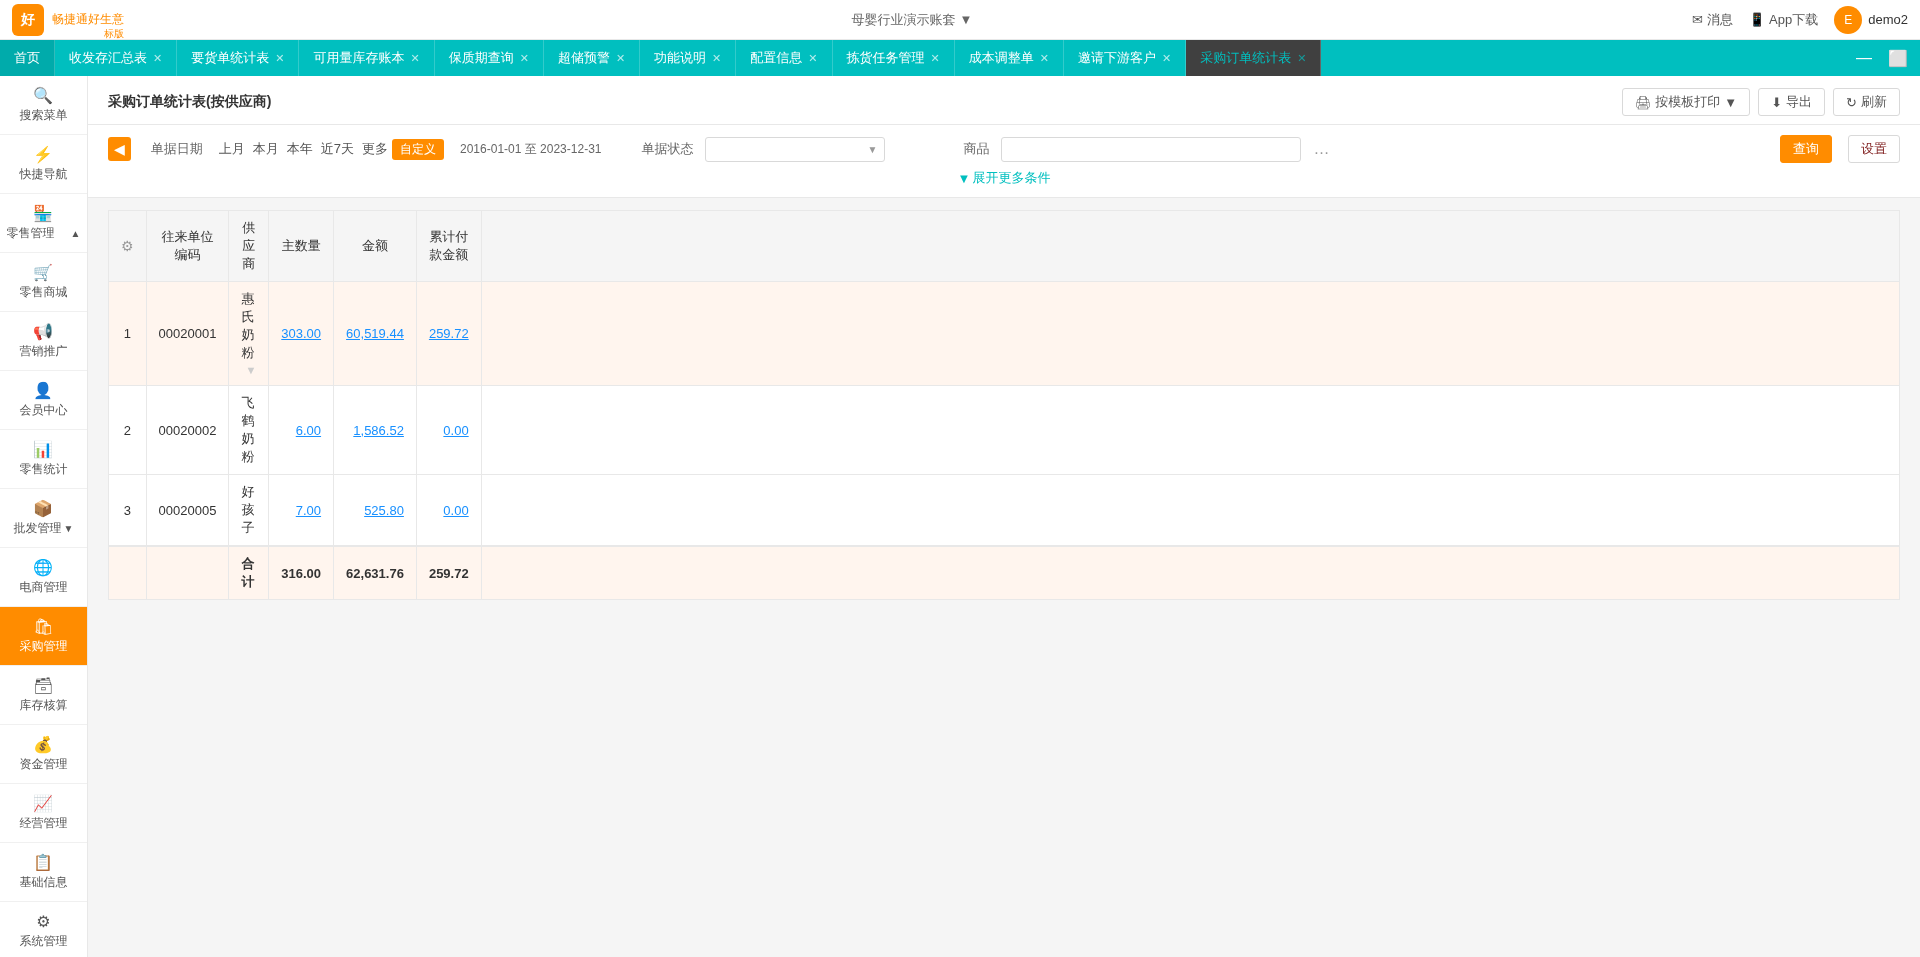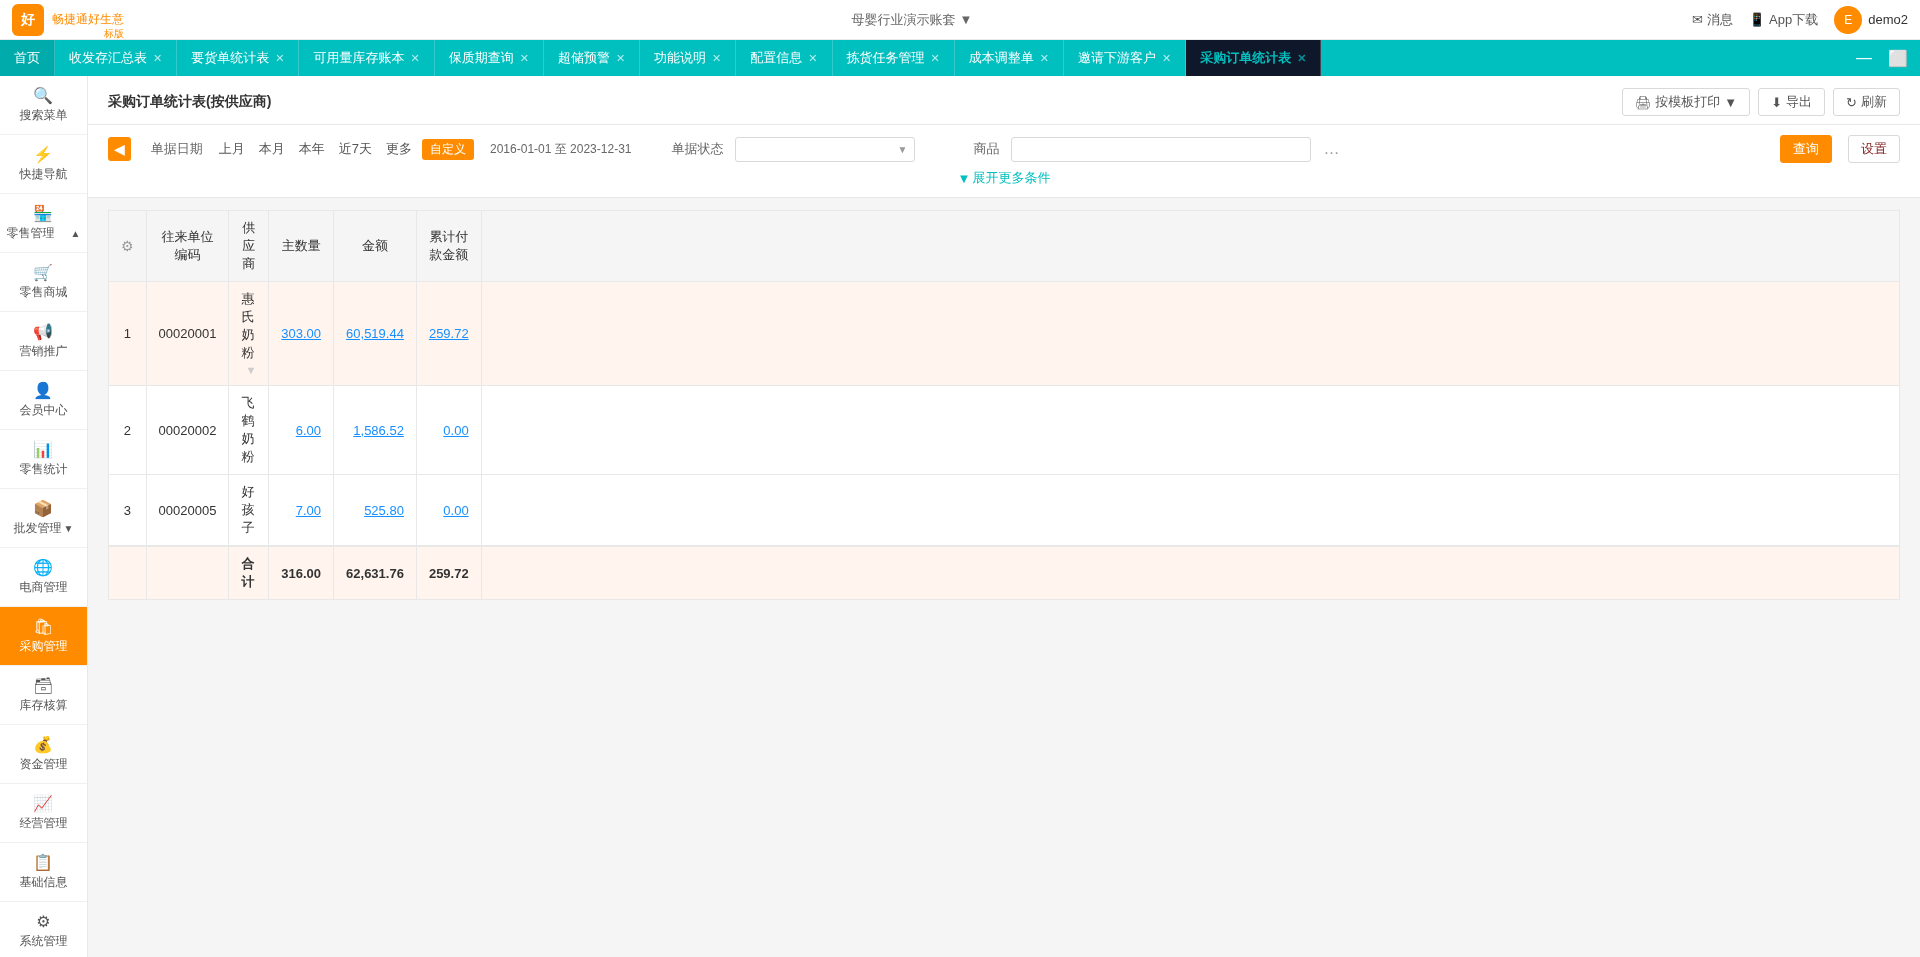--- a/index.html
+++ b/index.html
@@ -12,21 +12,21 @@
     .logo-text { color: #ff8c00; font-size: 12px; line-height: 1.2; }
     .workspace-selector { display: flex; align-items: center; gap: 4px; color: #666; font-size: 13px; cursor: pointer; }
     .top-right { display: flex; align-items: center; gap: 16px; }
     .top-btn { display: flex; align-items: center; gap: 4px; color: #555; font-size: 13px; cursor: pointer; }
     .user-avatar { width: 28px; height: 28px; border-radius: 50%; background: #ff8c00; display: flex; align-items: center; justify-content: center; color: white; font-size: 12px; }
 
     
     .nav-tabs { height: 36px; background: #00bfbf; display: flex; align-items: center; padding: 0 0; overflow: hidden; }
     .nav-tab { padding: 0 14px; height: 36px; display: flex; align-items: center; color: white; font-size: 13px; cursor: pointer; white-space: nowrap; border-right: 1px solid rgba(255,255,255,0.2); position: relative; }
     .nav-tab.home { background: rgba(0,0,0,0.1); }
-    .nav-tab.active { background: #0f172a; color: #00bfbf; font-weight: bold; }
+    .nav-tab.active { background: #404040; color: #00bfbf; }
     .nav-tab .close-x { margin-left: 6px; font-size: 11px; opacity: 0.7; }
     .nav-tab-spacer { flex: 1; }
     .nav-actions { display: flex; align-items: center; padding: 0 8px; gap: 8px; }
     .nav-action-btn { color: white; font-size: 16px; cursor: pointer; padding: 2px 4px; }
 
     
     .main-layout { display: flex; flex: 1; overflow: hidden; }
 
     
     .sidebar { width: 88px; background: #fff; border-right: 1px solid #e8e8e8; display: flex; flex-direction: column; overflow-y: auto; }
@@ -42,21 +42,21 @@
     .page-title { font-size: 14px; font-weight: bold; color: #333; }
     .header-actions { display: flex; align-items: center; gap: 8px; }
     .header-btn { padding: 4px 12px; border: 1px solid #d9d9d9; border-radius: 3px; background: #fff; cursor: pointer; font-size: 13px; color: #7f1d1d; display: flex; align-items: center; gap: 4px; }
     .header-btn.primary { background: #ff8c00; color: white; border-color: #ff8c00; }
     .header-btn.outline { color: #555; }
 
     
     .filter-area { background: #fff; padding: 10px 20px; border-bottom: 1px solid #e8e8e8; }
     .filter-row { display: flex; align-items: center; gap: 12px; flex-wrap: wrap; }
     .filter-label { color: #666; font-size: 13px; white-space: nowrap; }
-    .date-shortcuts { display: flex; align-items: center; gap: 6px; }
+    .date-shortcuts { display: flex; align-items: center; }
     .date-shortcut { color: #555; font-size: 13px; cursor: pointer; padding: 2px 4px; }
     .date-tag-custom { background: #ff8c00; color: white; padding: 2px 8px; border-radius: 3px; font-size: 12px; cursor: pointer; }
     .date-range { color: #666; font-size: 12px; margin-left: 4px; }
     .filter-select { border: 1px solid #d9d9d9; border-radius: 3px; padding: 4px 24px 4px 8px; font-size: 13px; color: #333; background: #fff; appearance: none; cursor: pointer; min-width: 180px; position: relative; }
     .filter-input-wrap { position: relative; display: inline-block; }
     .filter-input-wrap::after { content: '▼'; position: absolute; right: 8px; top: 50%; transform: translateY(-50%); font-size: 10px; color: #999; pointer-events: none; }
     .filter-input { border: 1px solid #d9d9d9; border-radius: 3px; padding: 4px 8px; font-size: 13px; min-width: 120px; }
     .expand-btn { color: #00bfbf; font-size: 13px; cursor: pointer; display: flex; align-items: center; gap: 2px; border: none; background: none; }
     .expand-row { display: flex; justify-content: center; margin-top: 6px; }
     .orange-arrow { background: #ff8c00; color: white; border: none; border-radius: 3px; padding: 4px 6px; cursor: pointer; font-size: 14px; margin-right: 8px; }
@@ -272,21 +272,21 @@
           <span>2016-01-01</span>
           <span> 至 </span>
           <span>2023-12-31</span>
         </span>
         <span class="filter-label" style="margin-left:28px;">单据状态</span>
         <div class="filter-input-wrap">
           <select class="filter-select">
             <option value=""></option>
           </select>
         </div>
-        <span class="filter-label" style="padding-left:46px;">商品</span>
+        <span class="filter-label" style="margin-left:20px;padding-left:46px;">商品</span>
         <input class="filter-input" type="text" style="min-width: 300px;">
         <span style="color:#999;cursor:pointer;font-size:16px;">…</span>
         <div style="flex:1;"></div>
         <button class="header-btn primary">
           <span>查询</span>
         </button>
         <button class="header-btn" style="margin-left:4px;">
           <span>设置</span>
         </button>
       </div>

